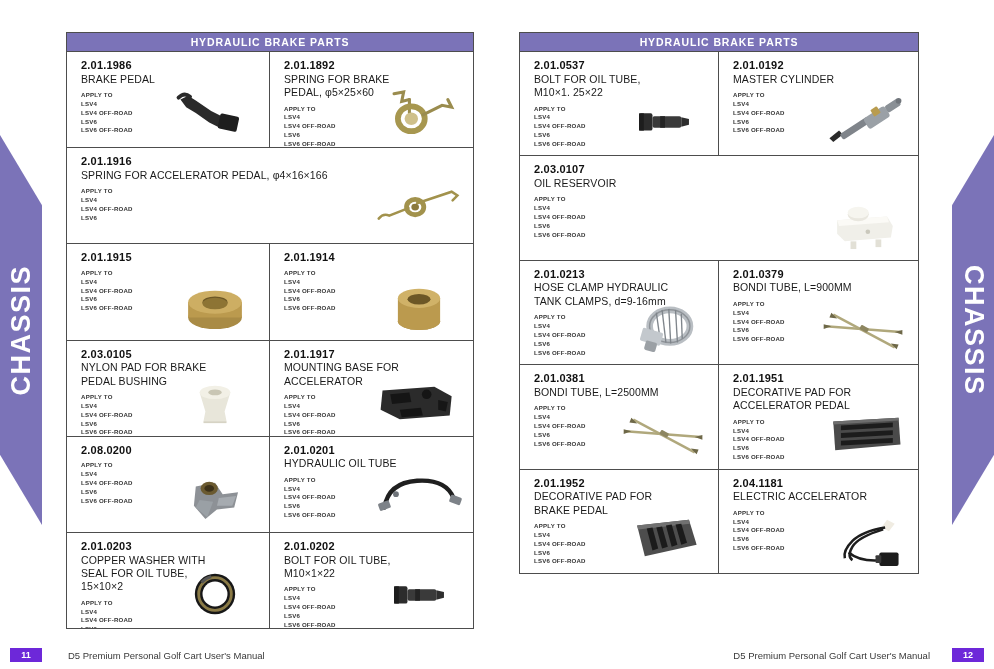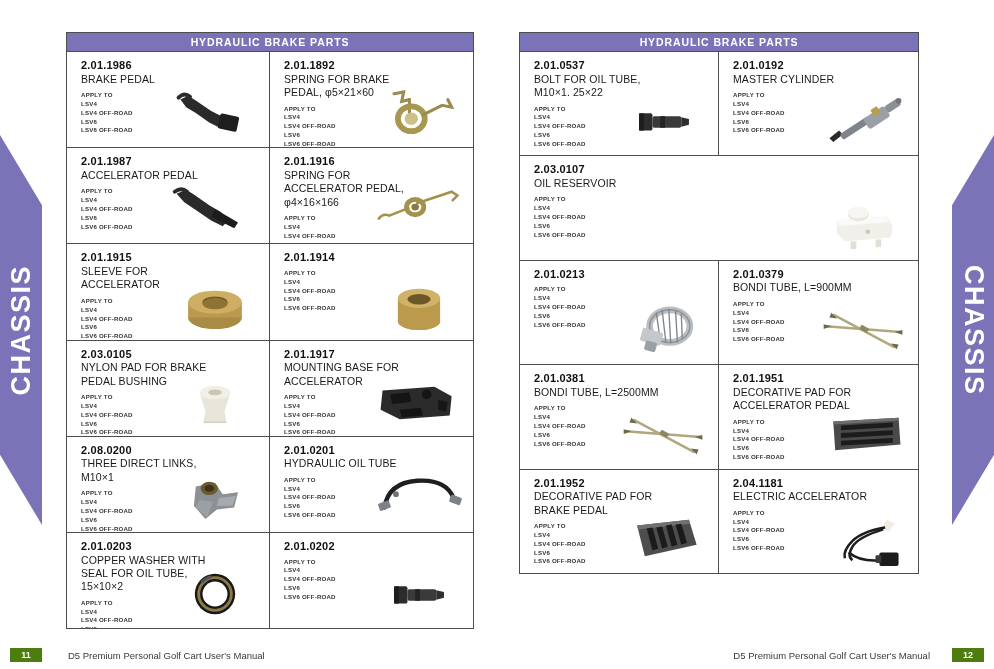--- a/index.html
+++ b/index.html
@@ -171,21 +171,21 @@
     bottom: 14px;
     height: 16px;
     display: flex;
     align-items: center;
     font-size: 9.5px;
     color: #3a3a3a;
   }
   .footer-left  { left: 10px; }
   .footer-right { right: 10px; }
   .page-num {
-    background: #4d7c0f;
+    background: #6d28d9;
     color: #ffffff;
     font-size: 9px;
     font-weight: bold;
     width: 32px;
     height: 14px;
     line-height: 14px;
     text-align: center;
   }
   .footer-left .footer-title  { margin-left: 26px; }
   .footer-right .footer-title { margin-right: 22px; }
@@ -219,21 +219,21 @@
             <div class="part-art">
               <svg viewBox="0 0 100 60">
                 <path d="M14 16 L22 12 L30 17 L46 28 L58 34 L62 40 L56 46 L44 40 L30 30 L20 24 Z" fill="#2a2a2a"></path>
                 <rect x="54" y="32" width="20" height="16" rx="2" fill="#1e1e1e" transform="rotate(12 64 40)"></rect>
                 <path d="M12 14 q6 -6 12 -1" stroke="#2a2a2a" stroke-width="4" fill="none" stroke-linecap="round"></path>
               </svg>
             </div>
           </div>
           <div class="cell">
             <div class="part-code">2.01.1892</div>
-            <div class="part-name">SPRING FOR BRAKE PEDAL, φ5×21×60</div>
+            <div class="part-name">SPRING FOR BRAKE PEDAL, φ5×25×60</div>
             <div class="apply-block">
               <div class="apply-title">APPLY TO</div>
               <div class="apply-item">LSV4</div>
               <div class="apply-item">LSV4 OFF-ROAD</div>
               <div class="apply-item">LSV6</div>
               <div class="apply-item">LSV6 OFF-ROAD</div>
             </div>
             <div class="part-art">
               <svg viewBox="0 0 100 60">
                 <g stroke="#9a8c4e" stroke-width="3.2" fill="none" stroke-linecap="round">
@@ -244,38 +244,20 @@
                 <ellipse cx="42" cy="36" rx="7" ry="6.5" fill="#cfc08a"></ellipse>
                 <g stroke="#9a8c4e" stroke-width="3.2" fill="none" stroke-linecap="round">
                   <path d="M54 32 L74 22 L84 24 L80 16"></path>
                 </g>
               </svg>
             </div>
           </div>
         </div>
         <div class="row">
           <div class="cell">
-            <div class="part-code">2.01.1987</div>
-            <div class="part-name">ACCELERATOR PEDAL</div>
-            <div class="apply-block">
-              <div class="apply-title">APPLY TO</div>
-              <div class="apply-item">LSV4</div>
-              <div class="apply-item">LSV4 OFF-ROAD</div>
-              <div class="apply-item">LSV6</div>
-              <div class="apply-item">LSV6 OFF-ROAD</div>
-            </div>
-            <div class="part-art">
-              <svg viewBox="0 0 100 60">
-                <path d="M10 14 L20 10 L28 15 L44 26 L56 33 L64 42 L58 48 L46 42 L30 31 L18 23 Z" fill="#2a2a2a"></path>
-                <path d="M50 30 L74 44 L70 50 L46 38 Z" fill="#1c1c1c"></path>
-                <path d="M8 12 q7 -5 13 0" stroke="#2a2a2a" stroke-width="4" fill="none" stroke-linecap="round"></path>
-              </svg>
-            </div>
-          </div>
-          <div class="cell">
             <div class="part-code">2.01.1916</div>
             <div class="part-name">SPRING FOR ACCELERATOR PEDAL, φ4×16×166</div>
             <div class="apply-block">
               <div class="apply-title">APPLY TO</div>
               <div class="apply-item">LSV4</div>
               <div class="apply-item">LSV4 OFF-ROAD</div>
               <div class="apply-item">LSV6</div>
             </div>
             <div class="part-art">
               <svg viewBox="0 0 100 60">
@@ -285,21 +267,20 @@
                 </g>
                 <ellipse cx="46" cy="28" rx="9" ry="8" fill="none" stroke="#a2924c" stroke-width="5"></ellipse>
                 <ellipse cx="46" cy="28" rx="4" ry="3.5" fill="#8c7a3e"></ellipse>
               </svg>
             </div>
           </div>
         </div>
         <div class="row">
           <div class="cell">
             <div class="part-code">2.01.1915</div>
-            <div class="part-name">SLEEVE FOR ACCELERATOR</div>
             <div class="apply-block">
               <div class="apply-title">APPLY TO</div>
               <div class="apply-item">LSV4</div>
               <div class="apply-item">LSV4 OFF-ROAD</div>
               <div class="apply-item">LSV6</div>
               <div class="apply-item">LSV6 OFF-ROAD</div>
             </div>
             <div class="part-art">
               <svg viewBox="0 0 100 60">
                 <ellipse cx="50" cy="42" rx="28" ry="12" fill="#a98b45"></ellipse>
@@ -366,21 +347,20 @@
                 <circle cx="58" cy="22" r="5" fill="#151515"></circle>
                 <path d="M30 38 L52 36 L54 44 L32 46 Z" fill="#141414"></path>
                 <path d="M70 28 L80 30 L78 40 L70 38 Z" fill="#161616"></path>
               </svg>
             </div>
           </div>
         </div>
         <div class="row">
           <div class="cell">
             <div class="part-code">2.08.0200</div>
-            <div class="part-name">THREE DIRECT LINKS, M10×1</div>
             <div class="apply-block">
               <div class="apply-title">APPLY TO</div>
               <div class="apply-item">LSV4</div>
               <div class="apply-item">LSV4 OFF-ROAD</div>
               <div class="apply-item">LSV6</div>
               <div class="apply-item">LSV6 OFF-ROAD</div>
             </div>
             <div class="part-art">
               <svg viewBox="0 0 100 60">
                 <path d="M30 18 L50 14 L58 26 L74 24 L70 40 L52 42 L40 52 L28 38 Z" fill="#8d9196"></path>
@@ -425,20 +405,21 @@
               <svg viewBox="0 0 100 60">
                 <circle cx="50" cy="30" r="21" fill="#171717"></circle>
                 <circle cx="50" cy="30" r="13" fill="#ffffff"></circle>
                 <circle cx="50" cy="30" r="17" fill="none" stroke="#8a7a46" stroke-width="3"></circle>
                 <path d="M36 18 a21 21 0 0 1 10 -6" stroke="#545454" stroke-width="3" fill="none"></path>
               </svg>
             </div>
           </div>
           <div class="cell">
             <div class="part-code">2.01.0202</div>
+            <div class="part-name">BOLT FOR OIL TUBE, M10×1×22</div>
             <div class="apply-block">
               <div class="apply-title">APPLY TO</div>
               <div class="apply-item">LSV4</div>
               <div class="apply-item">LSV4 OFF-ROAD</div>
               <div class="apply-item">LSV6</div>
               <div class="apply-item">LSV6 OFF-ROAD</div>
             </div>
             <div class="part-art">
               <svg viewBox="0 0 100 60">
                 <rect x="24" y="22" width="14" height="18" rx="2" fill="#2c2c2c"></rect>
@@ -525,20 +506,21 @@
                 <path d="M36 46 L42 46 L42 54 L36 54 Z" fill="#e2e0d6"></path>
                 <path d="M62 44 L68 44 L68 52 L62 52 Z" fill="#e2e0d6"></path>
                 <circle cx="54" cy="36" r="2.4" fill="#cac8bc"></circle>
               </svg>
             </div>
           </div>
         </div>
         <div class="row">
           <div class="cell">
             <div class="part-code">2.01.0213</div>
+            <div class="part-name">HOSE CLAMP HYDRAULIC TANK CLAMPS, d=9-16mm</div>
             <div class="apply-block">
               <div class="apply-title">APPLY TO</div>
               <div class="apply-item">LSV4</div>
               <div class="apply-item">LSV4 OFF-ROAD</div>
               <div class="apply-item">LSV6</div>
               <div class="apply-item">LSV6 OFF-ROAD</div>
             </div>
             <div class="part-art">
               <svg viewBox="0 0 100 60">
                 <ellipse cx="56" cy="26" rx="21" ry="17" fill="none" stroke="#b9bec3" stroke-width="7"></ellipse>

